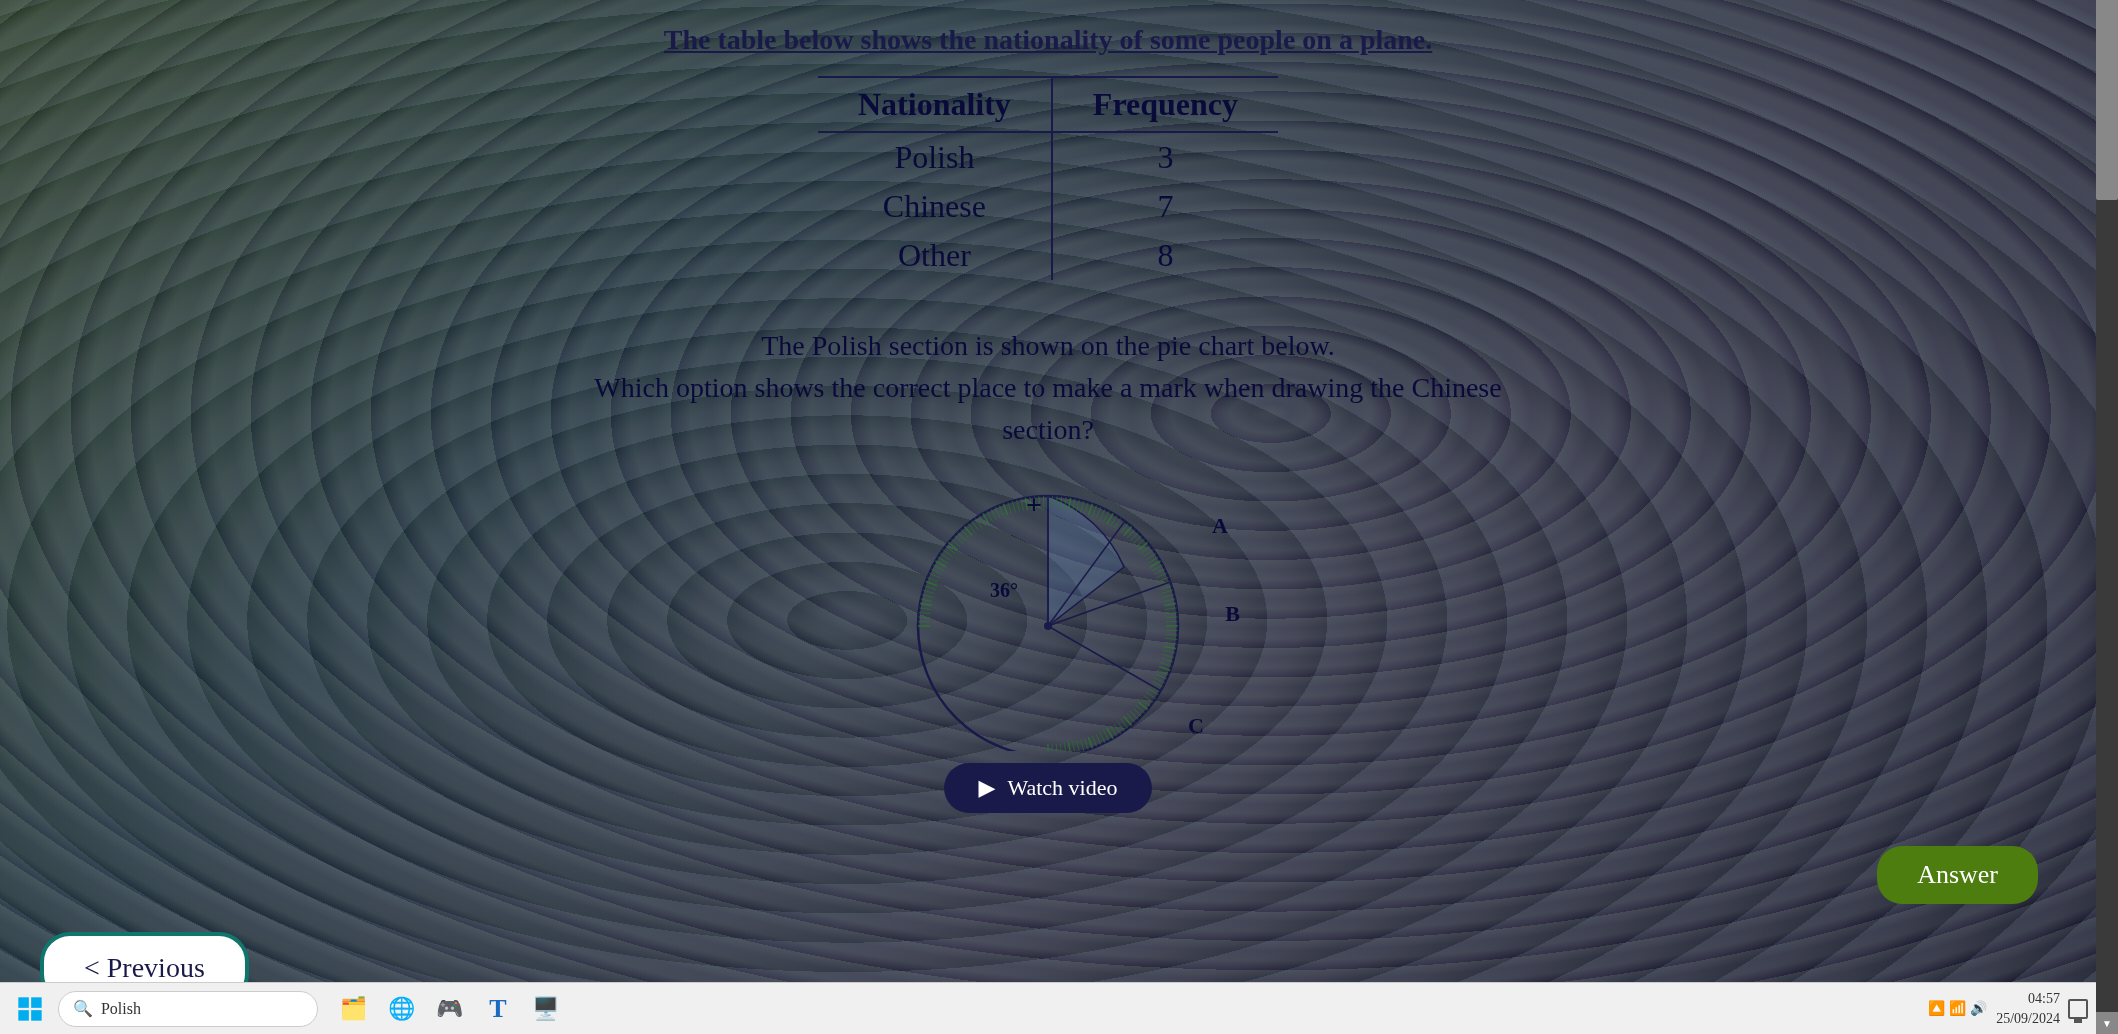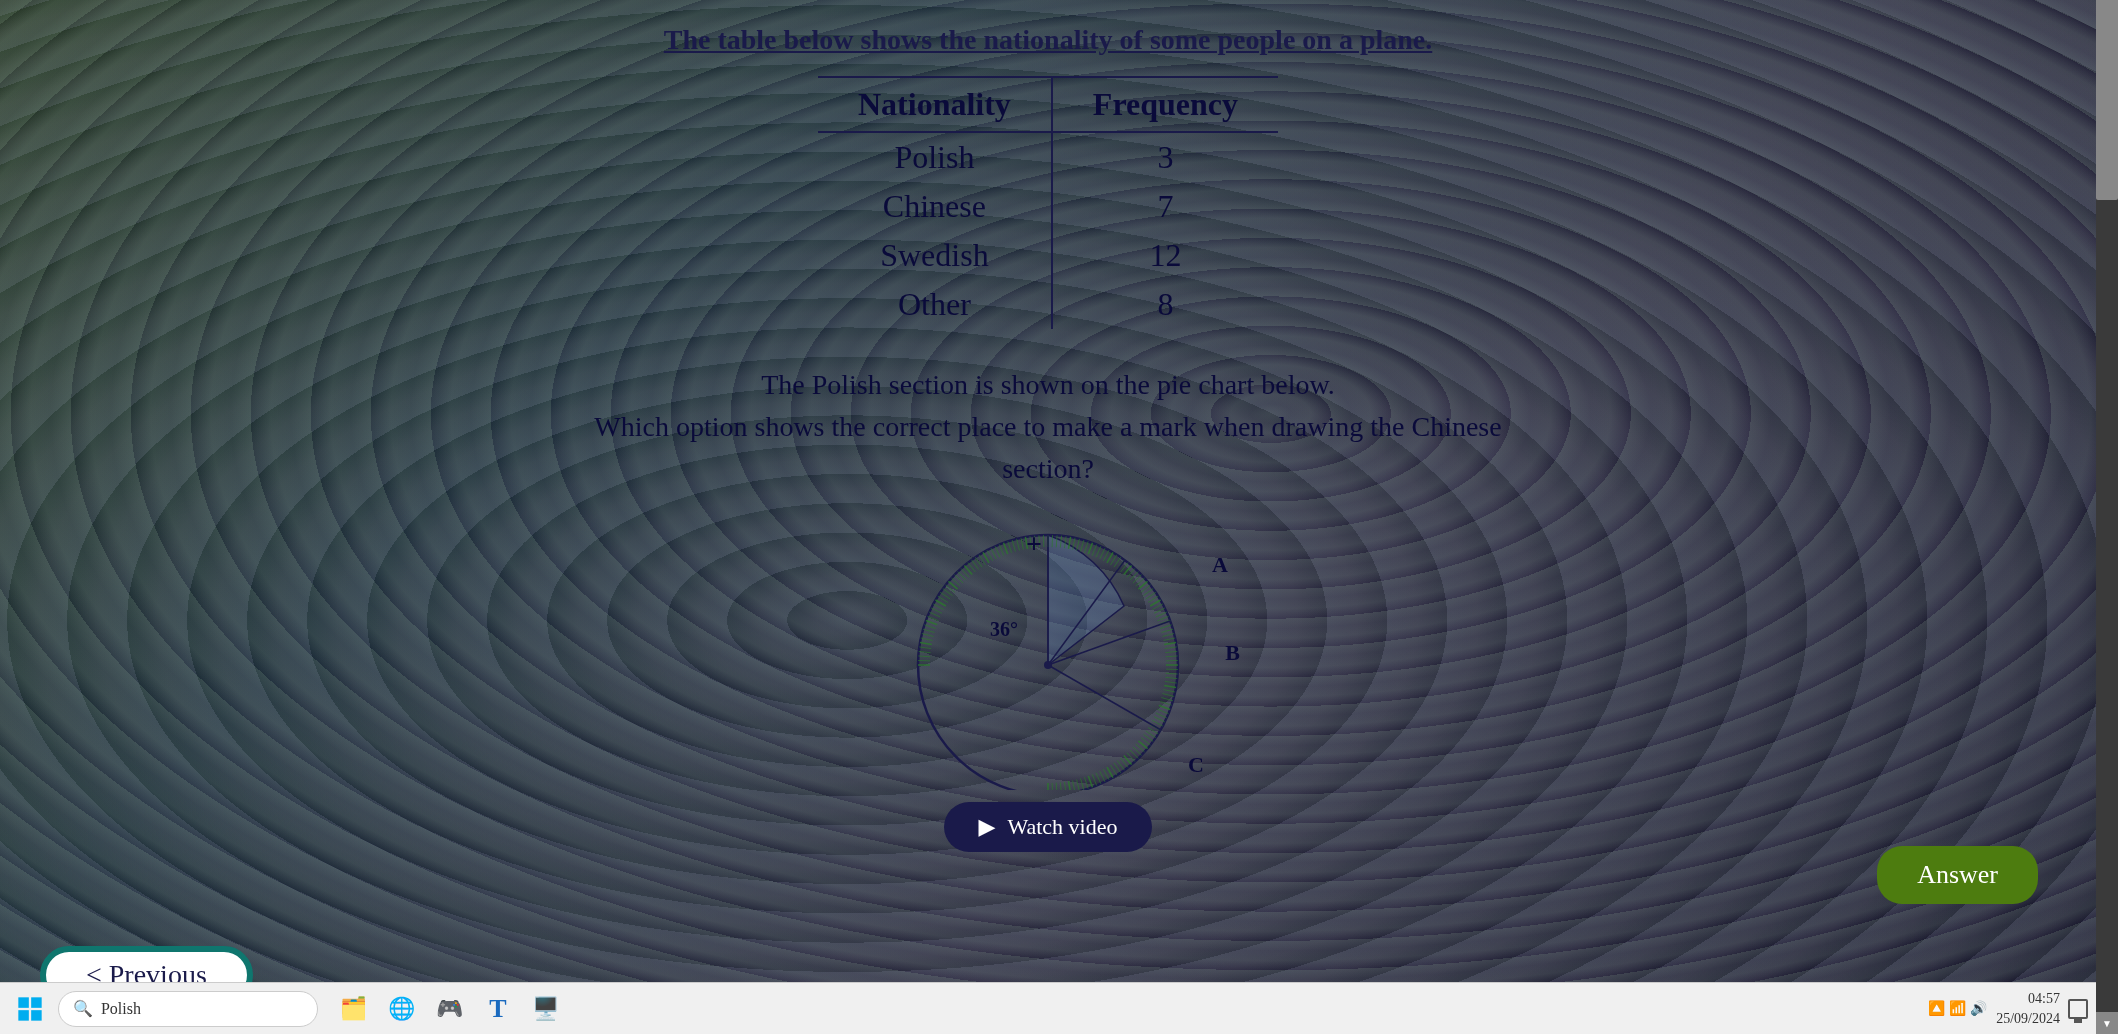--- a/index.html
+++ b/index.html
@@ -129,21 +129,21 @@
       padding: 6px 40px;
       text-align: center;
     }
 
     .col-divider {
       border-left: 2px solid #1a1a4a;
     }
 
     
     .question-block {
-      margin-top: 35px;
+      margin-top: 45px;
       text-align: center;
       font-size: 28px;
       color: #0a0a3a;
       line-height: 1.5;
       font-family: 'Times New Roman', serif;
       max-width: 1000px;
     }
 
     
     .chart-area {
@@ -200,23 +200,23 @@
       z-index: 20;
     }
 
     
     .previous-btn {
       position: absolute;
       bottom: 30px;
       left: 40px;
       background: white;
       color: #1a1a4a;
-      border: 6px solid #0f766e;
+      border: 4px solid #0f766e;
       border-radius: 30px;
-      padding: 7px 40px;
+      padding: 16px 40px;
       font-size: 28px;
       cursor: pointer;
       font-family: 'Times New Roman', serif;
       z-index: 20;
     }
 
     
     .taskbar {
       position: absolute;
       bottom: 0;
@@ -385,24 +385,20 @@
         </tr>
       </thead>
       <tbody>
         <tr>
           <td>Polish</td>
           <td class="col-divider">3</td>
         </tr>
         <tr>
           <td>Chinese</td>
           <td class="col-divider">7</td>
-        </tr>
-        <tr>
-          <td>Swedish</td>
-          <td class="col-divider">12</td>
         </tr>
         <tr>
           <td>Other</td>
           <td class="col-divider">8</td>
         </tr>
       </tbody>
     </table>
   </div>
 
   <div class="question-block">

